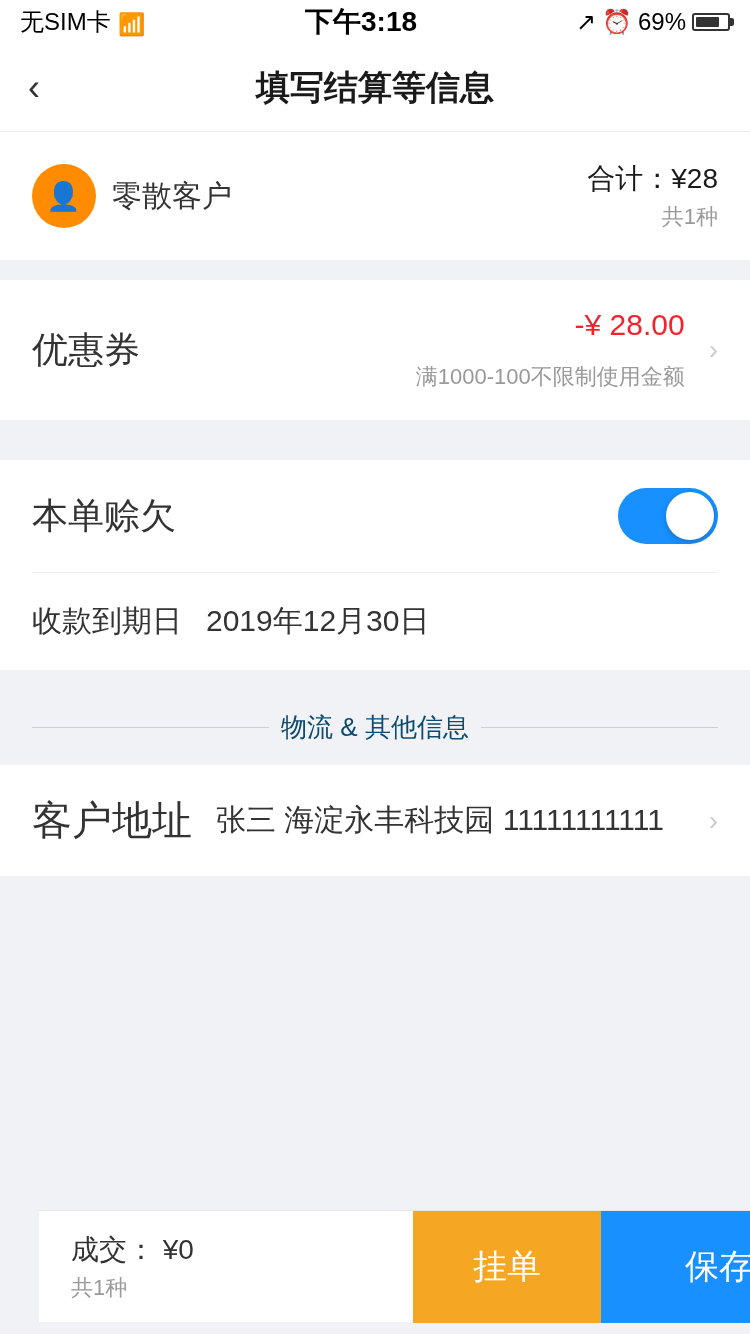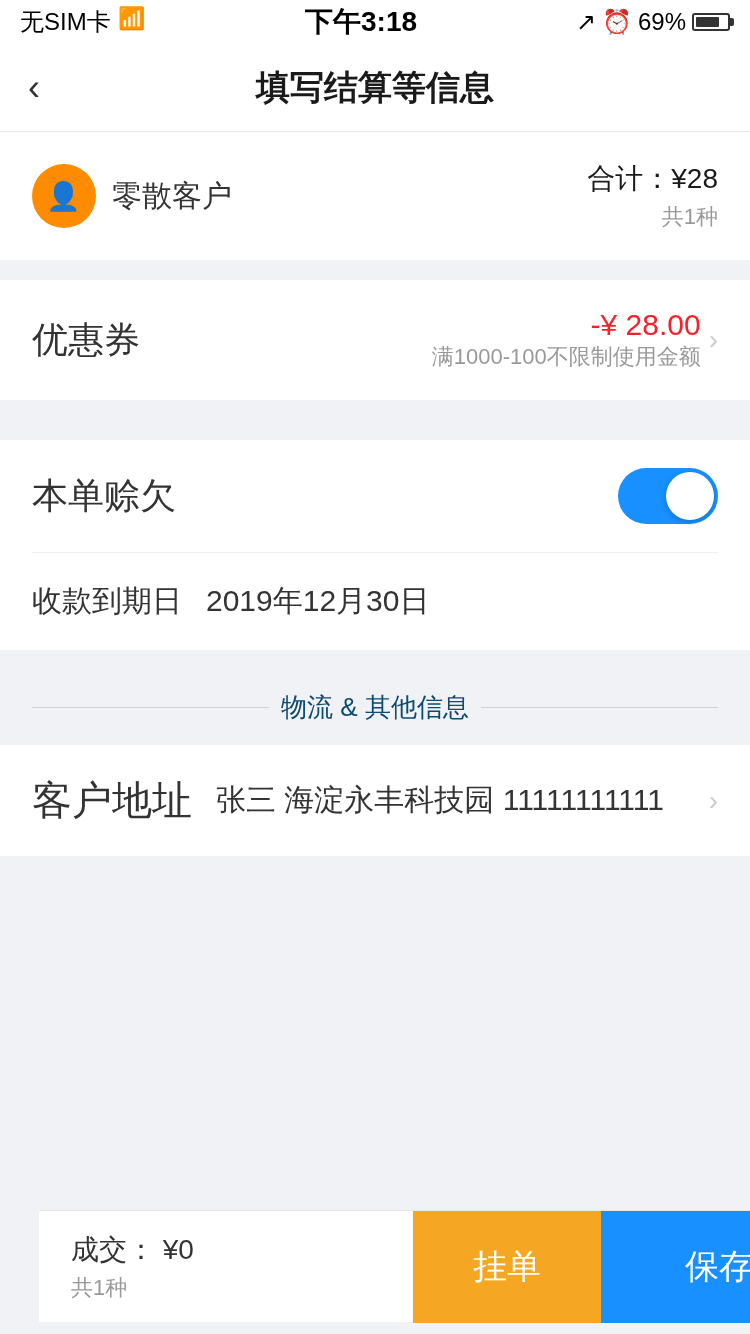--- a/index.html
+++ b/index.html
@@ -18,21 +18,21 @@
       width: 100%;
       height: 44px;
       background: #fff;
       display: flex;
       align-items: center;
       justify-content: space-between;
       padding: 0 20px;
       font-size: 26px;
       font-weight: 500;
     }
-    .status-left { display: flex; align-items: flex-start; gap: 8px; font-size: 24px; }
+    .status-left { display: flex; align-items: flex-end; gap: 8px; font-size: 24px; }
     .status-center { font-size: 28px; font-weight: 600; }
     .status-right { display: flex; align-items: center; gap: 6px; font-size: 24px; }
     .battery-icon {
       display: inline-block;
       width: 38px; height: 18px;
       border: 2px solid #333;
       border-radius: 3px;
       position: relative;
       vertical-align: middle;
     }
@@ -144,39 +144,40 @@
     }
     .form-label {
       font-size: 36px;
       color: #333;
       flex-shrink: 0;
       text-align: center;
     }
     .form-right {
       display: flex;
       align-items: center;
+      gap: 16px;
       text-align: right;
     }
     .form-value-primary {
       font-size: 30px;
       color: #333;
     }
     .form-value-blue {
       font-size: 30px;
       color: #1890ff;
     }
     .form-value-discount {
       font-size: 30px;
       color: #f5222d;
       font-weight: 500;
     }
     .form-hint {
       font-size: 22px;
       color: #999;
-      margin-top: 0;
+      margin-top: 20px;
     }
     .form-value-block {
       text-align: right;
     }
     .chevron {
       color: #ccc;
       font-size: 28px;
       margin-left: 8px;
     }
 

